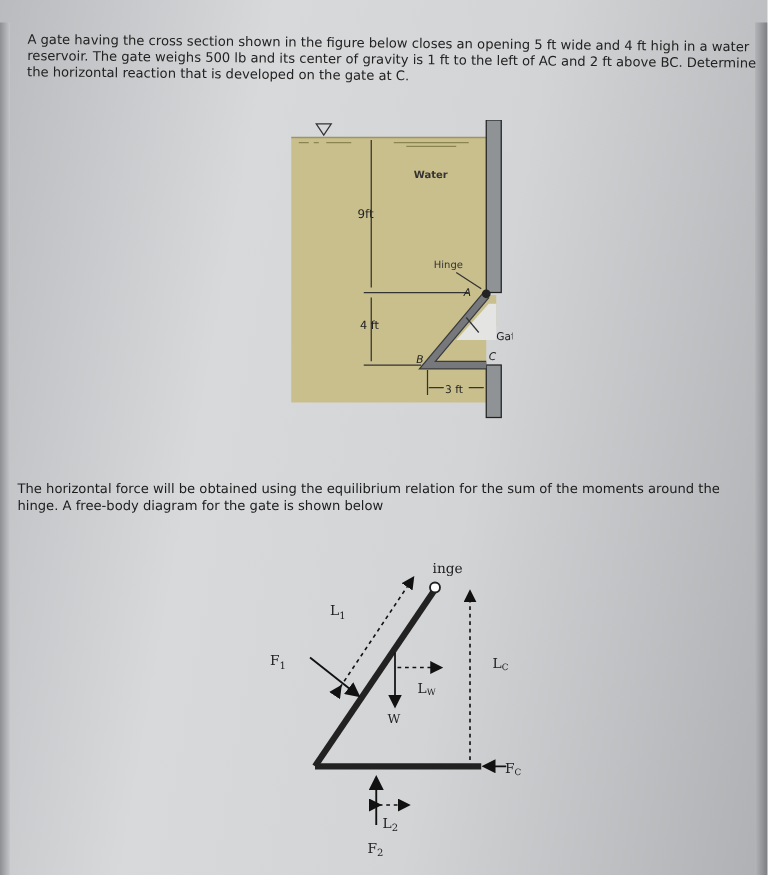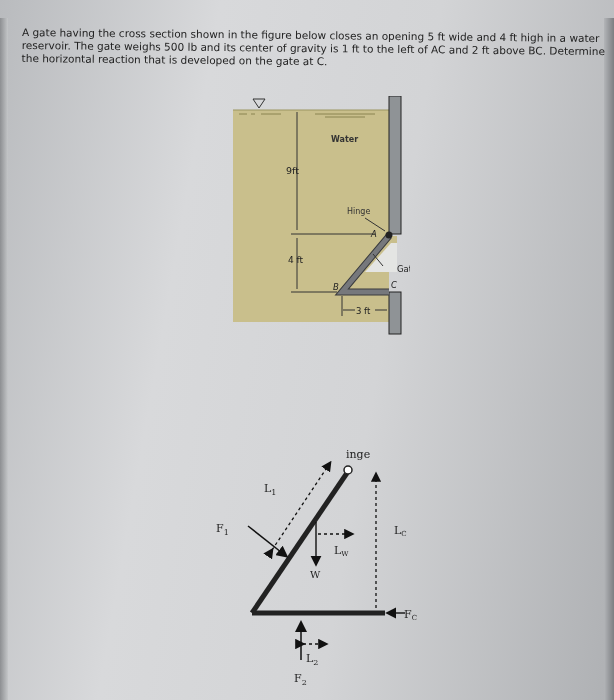--- a/index.html
+++ b/index.html
@@ -83,20 +83,21 @@
     <text x="166" y="192" font-size="8.5" font-style="italic" fill="#222">C</text>
     <line x1="148" y1="158" x2="158" y2="170" stroke="#333" stroke-width="1"></line>
     <text x="172" y="176" font-size="8.5" fill="#222">Gate</text>
 
     <line x1="117" y1="200" x2="117" y2="220" stroke="#333" stroke-width="1"></line>
     <line x1="118" y1="214" x2="130" y2="214" stroke="#333" stroke-width="1"></line>
     <line x1="150" y1="214" x2="162" y2="214" stroke="#333" stroke-width="1"></line>
     <text x="131" y="218" font-size="8.5" fill="#222">3 ft</text>
   </svg>
 
+  <div class="para">The horizontal force will be obtained using the equilibrium relation for the sum of the moments around the hinge. A free-body diagram for the gate is shown below</div>
 
   <svg style="position:absolute; left:200px; top:420px;" width="240" height="260" viewBox="0 0 240 260">
     <defs>
       <marker id="ah" markerWidth="8" markerHeight="8" refX="6" refY="4" orient="auto">
         <path d="M0,0 L8,4 L0,8 z" fill="#111"></path>
       </marker>
     </defs>
 
     <text x="146" y="20" font-size="11" class="serif" fill="#222">inge</text>
 

